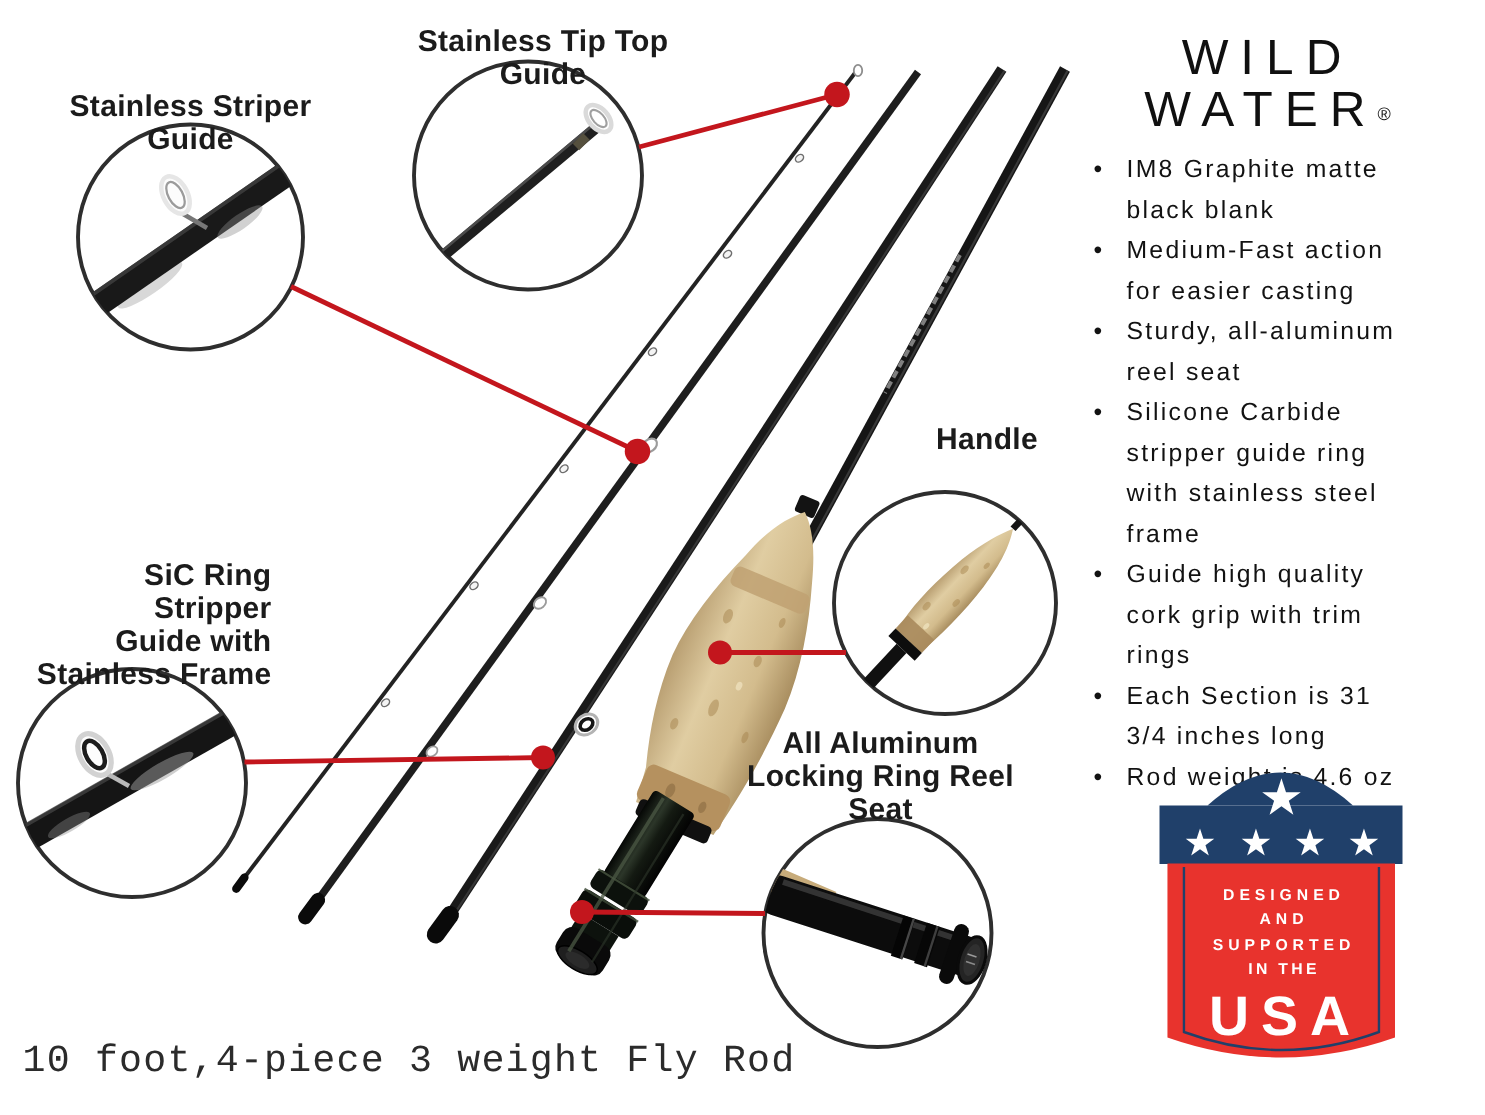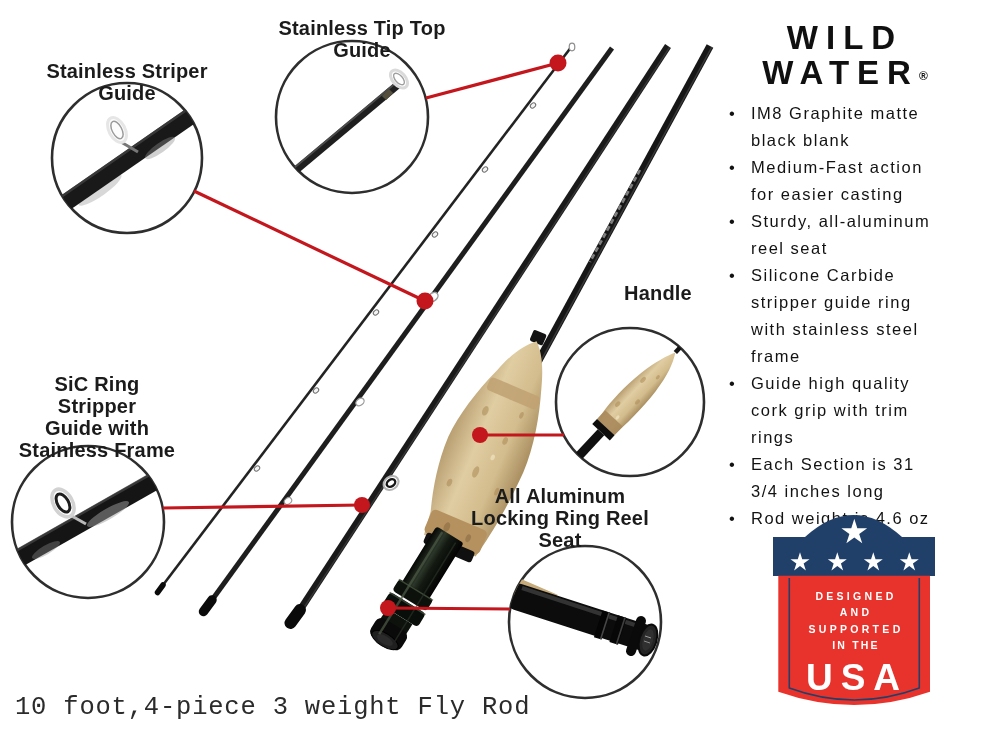--- a/index.html
+++ b/index.html
@@ -4,25 +4,25 @@
 <style>
   html,body{margin:0;padding:0;background:#fff;}
   .stage{position:relative;width:990px;height:743px;background:#ffffff;overflow:hidden;
          font-family:"Liberation Sans",sans-serif;}
   .scene{position:absolute;left:0;top:0;}
   .label{position:absolute;text-align:center;font-weight:600;font-size:20px;line-height:22px;
          color:#1b1b1b;letter-spacing:.2px;}
   .label span{display:block;}
   #lbl-striper{left:27px;top:60px;width:200px;}
   #lbl-tiptop{left:262px;top:17px;width:200px;}
-  #lbl-sic{left:13px;top:373px;width:168px;}
+  #lbl-sic{left:13px;top:373px;width:168px;text-align:right;}
   #lbl-cork{left:572px;top:282px;width:172px;}
-  #lbl-reelseat{left:460px;top:485px;width:200px;}
+  #lbl-reelseat{left:487px;top:485px;width:200px;}
   .logo{position:absolute;left:715px;top:20px;width:260px;text-align:center;color:#101010;
-        font-weight:700;font-size:33px;line-height:35px;letter-spacing:8px;}
+        font-weight:400;font-size:33px;line-height:35px;letter-spacing:8px;}
   .logo .reg{font-size:12px;letter-spacing:0;vertical-align:4px;}
   .features{position:absolute;left:712px;top:87px;width:210px;margin:13px;padding:0;list-style:none;}
   .features li{position:relative;padding-left:26px;font-size:16.5px;letter-spacing:1.5px;
         line-height:27px;color:#121212;font-weight:500;}
   .features li::before{content:"\2022";position:absolute;left:4px;top:0;}
   .badge{position:absolute;left:768px;top:508px;}
   .caption{position:absolute;left:15px;top:693px;font-size:25.5px;letter-spacing:.8px;
         color:#2b2b2b;font-weight:400;font-family:Liberation Mono, monospace;}
 </style>
 </head>

